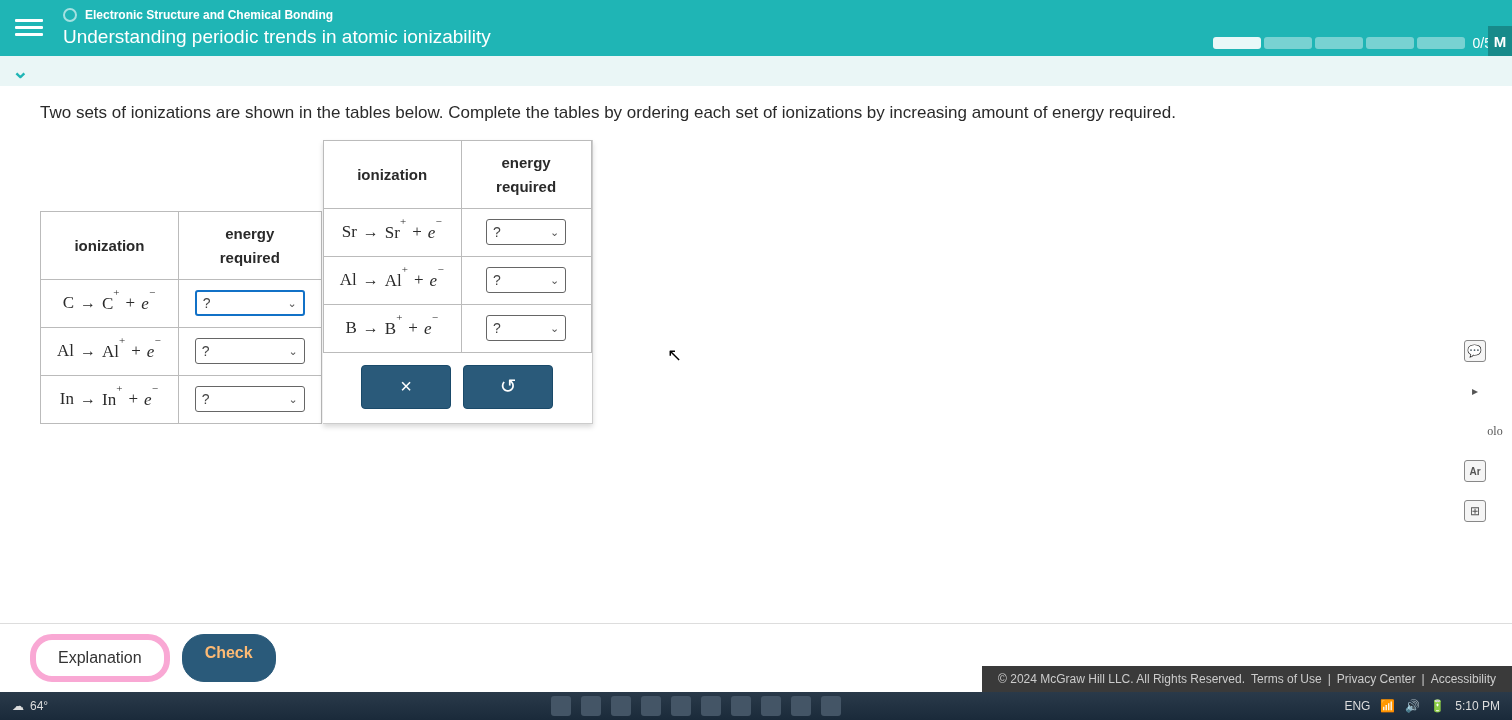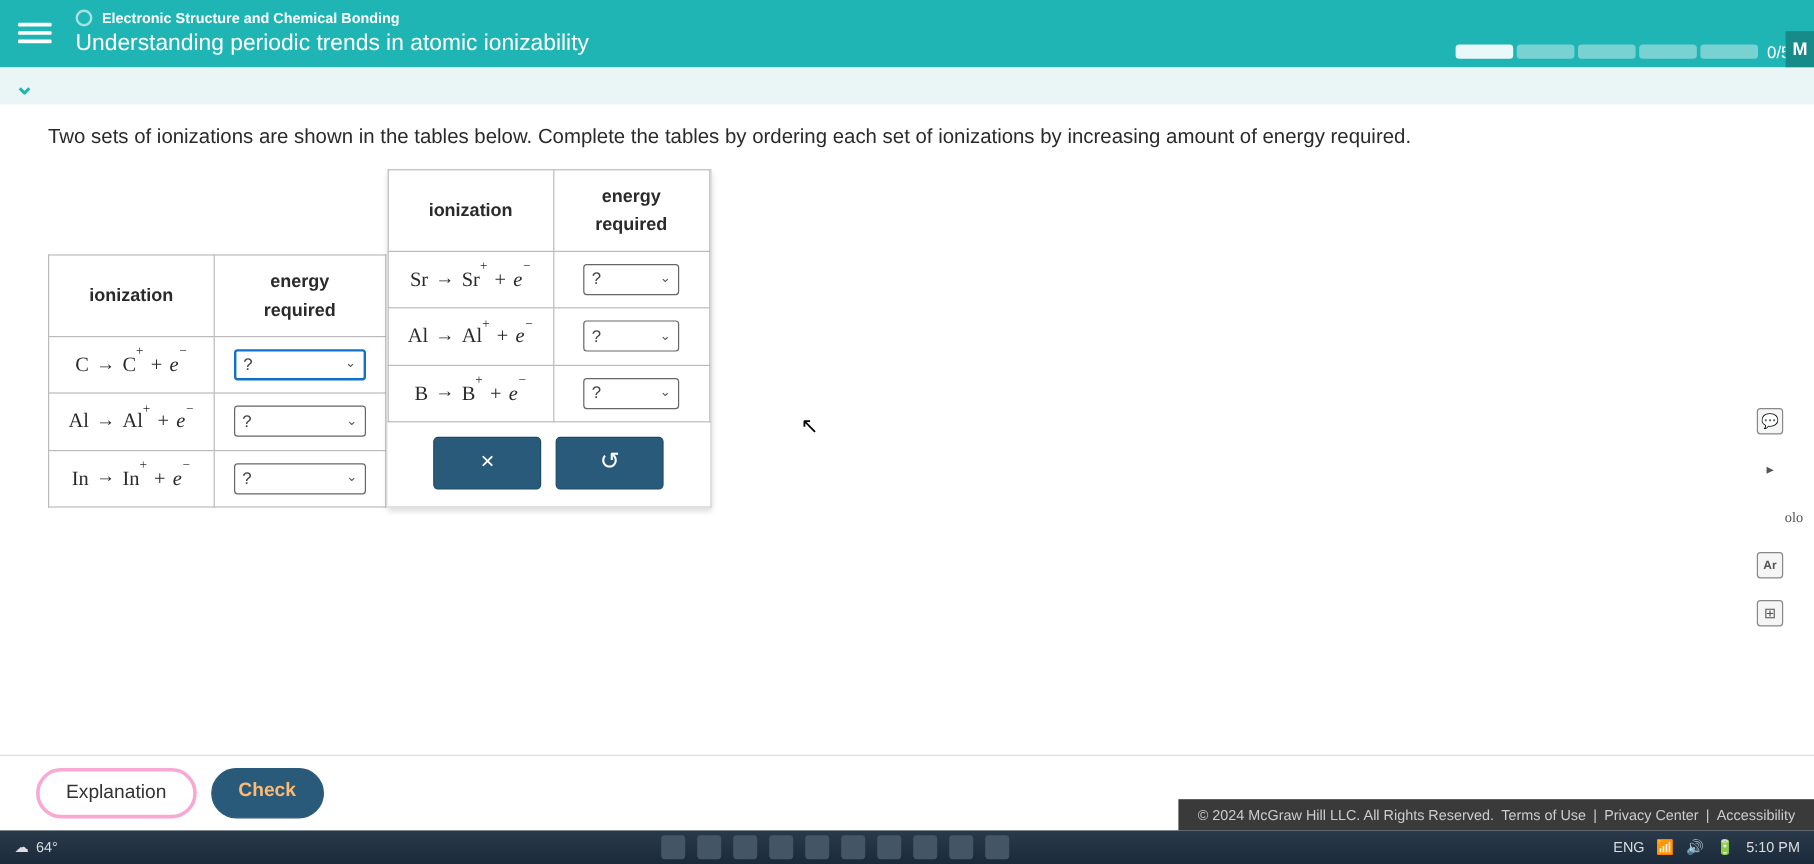--- a/index.html
+++ b/index.html
@@ -48,21 +48,21 @@
     
     .action-buttons { display: flex; gap: 12px; justify-content: center; margin-top: 12px; padding-bottom: 6px;}
     .table2-wrap { border-bottom: 1px solid #ccc; border-right: 1px solid #ccc; border-left: none; padding-bottom: 8px; box-shadow: 0 3px 5px rgba(0,0,0,0.15);}
     .act-btn { width: 90px; height: 44px; background: #2a5a7a; border: 1px solid #1a4a6a; border-radius: 4px; color: #fff; font-size: 20px; display: flex; align-items: center; justify-content: center; cursor: pointer; }
     
     .side-icons { position: absolute; right: 6px; top: 340px; display: flex; flex-direction: column; gap: 18px; align-items: center; }
     .side-icons .sicon { width: 22px; height: 22px; border: 1px solid #888; border-radius: 3px; display: flex; align-items: center; justify-content: center; font-size: 12px; color: #555; background: #f5f5f5; cursor: pointer;}
     
     .footer-row { position: absolute; bottom: 28px; left: 0; right: 0; padding: 10px 30px; display: flex; gap: 12px; border-top: 1px solid #ddd; background: #fff;}
     .pill-btn { padding: 9px 22px; border-radius: 22px; font-size: 16px; cursor: pointer; }
-    .pill-btn.expl { background: #fff; border: 3px solid #f9a8d4; color: #333; }
+    .pill-btn.expl { background: #fff; border: 6px solid #f9a8d4; color: #333; }
     .pill-btn.check { background: #2a5a7a; border: 1px solid #2a5a7a; color: #fdba74; font-weight: bold; }
     
     .copyright { position: absolute; bottom: 28px; right: 0; background: #3a3a3a; color: #ccc; font-size: 12px; padding: 6px 16px; display: flex; gap: 6px; align-items: flex-end; }
     .copyright a { color: #ccc; }
     
     .taskbar { position: absolute; bottom: 0; left: 0; right: 0; height: 28px; background: linear-gradient(to top, #1a2a3a, #2a3a4a); display: flex; align-items: center; justify-content: space-between; padding: 0 12px; color: #ddd; font-size: 12px; }
     .taskbar .left { display: flex; align-items: center; gap: 6px; }
     .taskbar .center { display: flex; gap: 10px; }
     .taskbar .center .ticon { width: 20px; height: 20px; background: #456; border-radius: 3px; }
     .taskbar .right { display: flex; gap: 10px; align-items: flex-end; }

